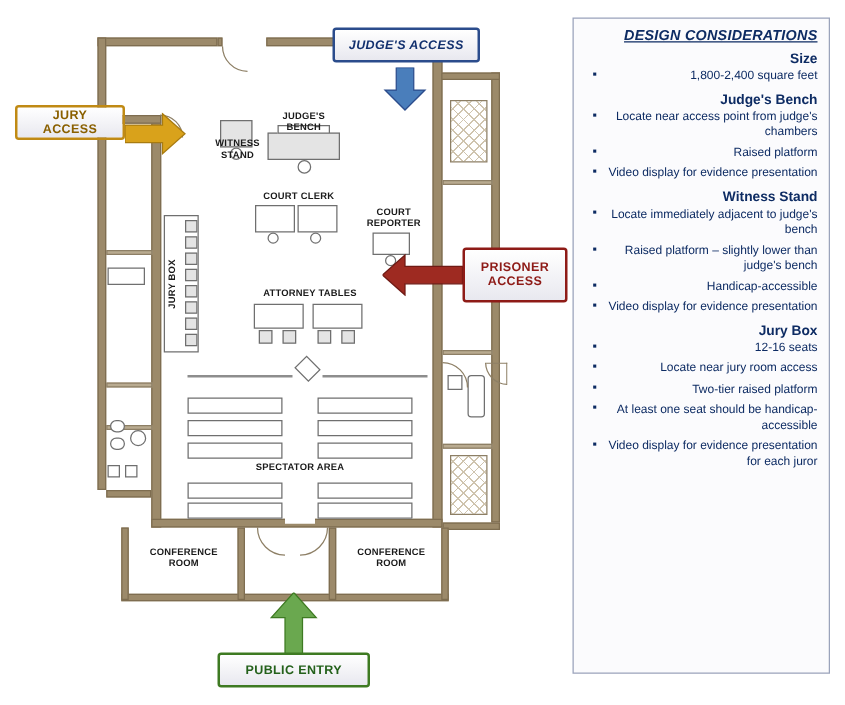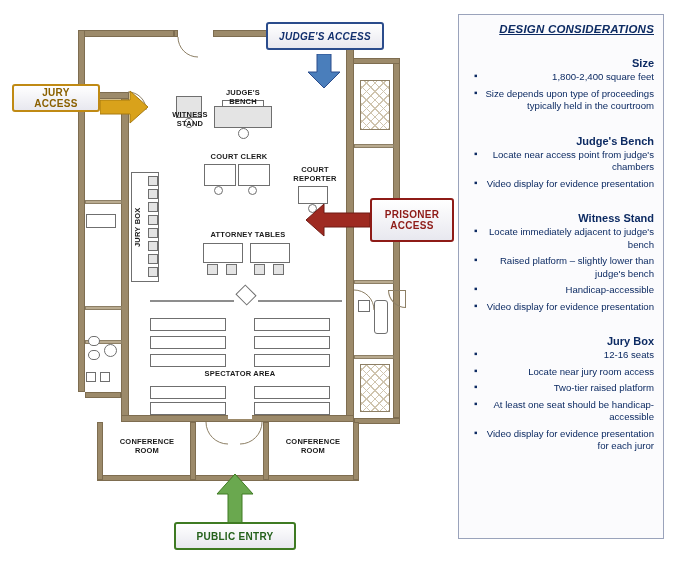--- a/index.html
+++ b/index.html
@@ -118,21 +118,21 @@
     font-style: italic;
     color: #0d2b63;
     text-decoration: underline;
     margin: 0 0 4px 0;
     letter-spacing: 0.2px;
   }
   .sec-head {
     font-size: 11px;
     font-weight: bold;
     color: #0d2b63;
-    margin: 22px 0 2px 0;
+    margin: 6px 0 2px 0;
   }
   .panel ul {
     margin: 0 0 0 2px;
     padding: 0 0 0 14px;
     list-style: none;
   }
   .panel li {
     position: relative;
     font-size: 9.6px;
     color: #0d2b63;
@@ -298,26 +298,26 @@
       <span class="ctext">PUBLIC ENTRY</span>
     </div>
   </div>
 
   <div class="panel">
     <div class="panel-title">DESIGN CONSIDERATIONS</div>
 
     <div class="sec-head">Size</div>
     <ul>
       <li>1,800-2,400 square feet</li>
-      <li>Size depends upon type of proceedings typically held in the courtroom</li>
     </ul>
 
     <div class="sec-head">Judge's Bench</div>
     <ul>
       <li>Locate near access point from judge's chambers</li>
+      <li>Raised platform</li>
       <li>Video display for evidence presentation</li>
     </ul>
 
     <div class="sec-head">Witness Stand</div>
     <ul>
       <li>Locate immediately adjacent to judge's bench</li>
       <li>Raised platform – slightly lower than judge's bench</li>
       <li>Handicap-accessible</li>
       <li>Video display for evidence presentation</li>
     </ul>

